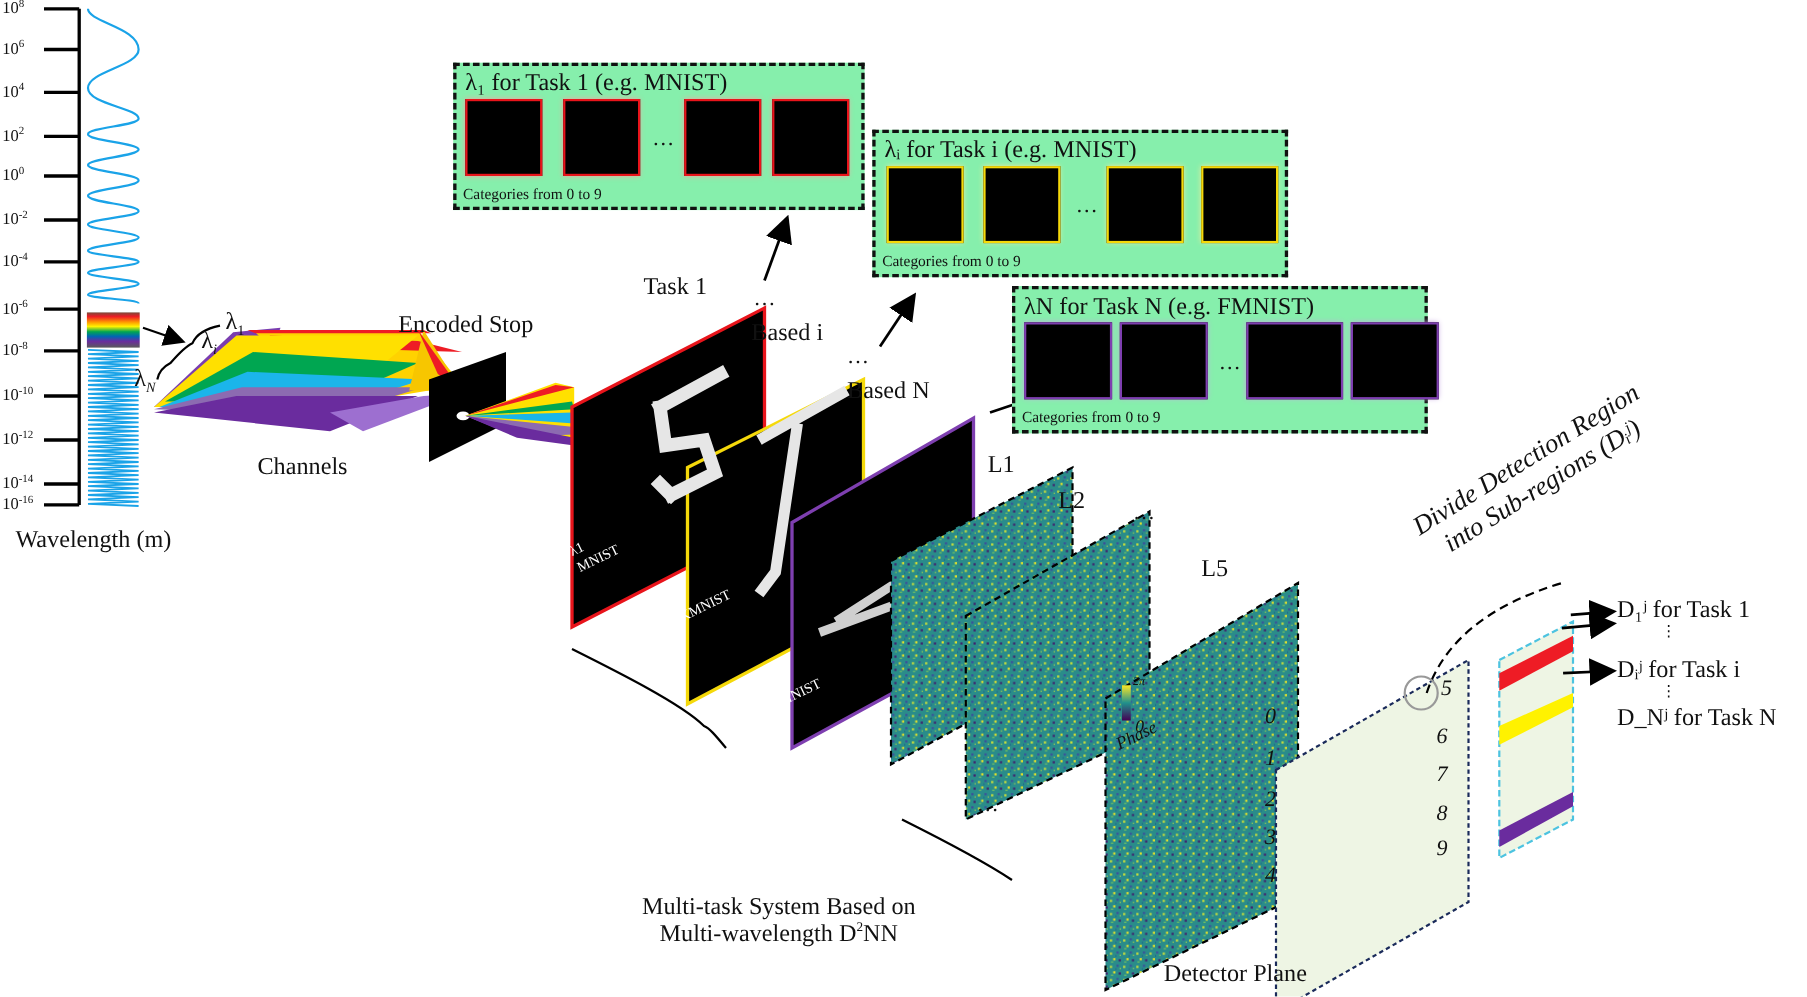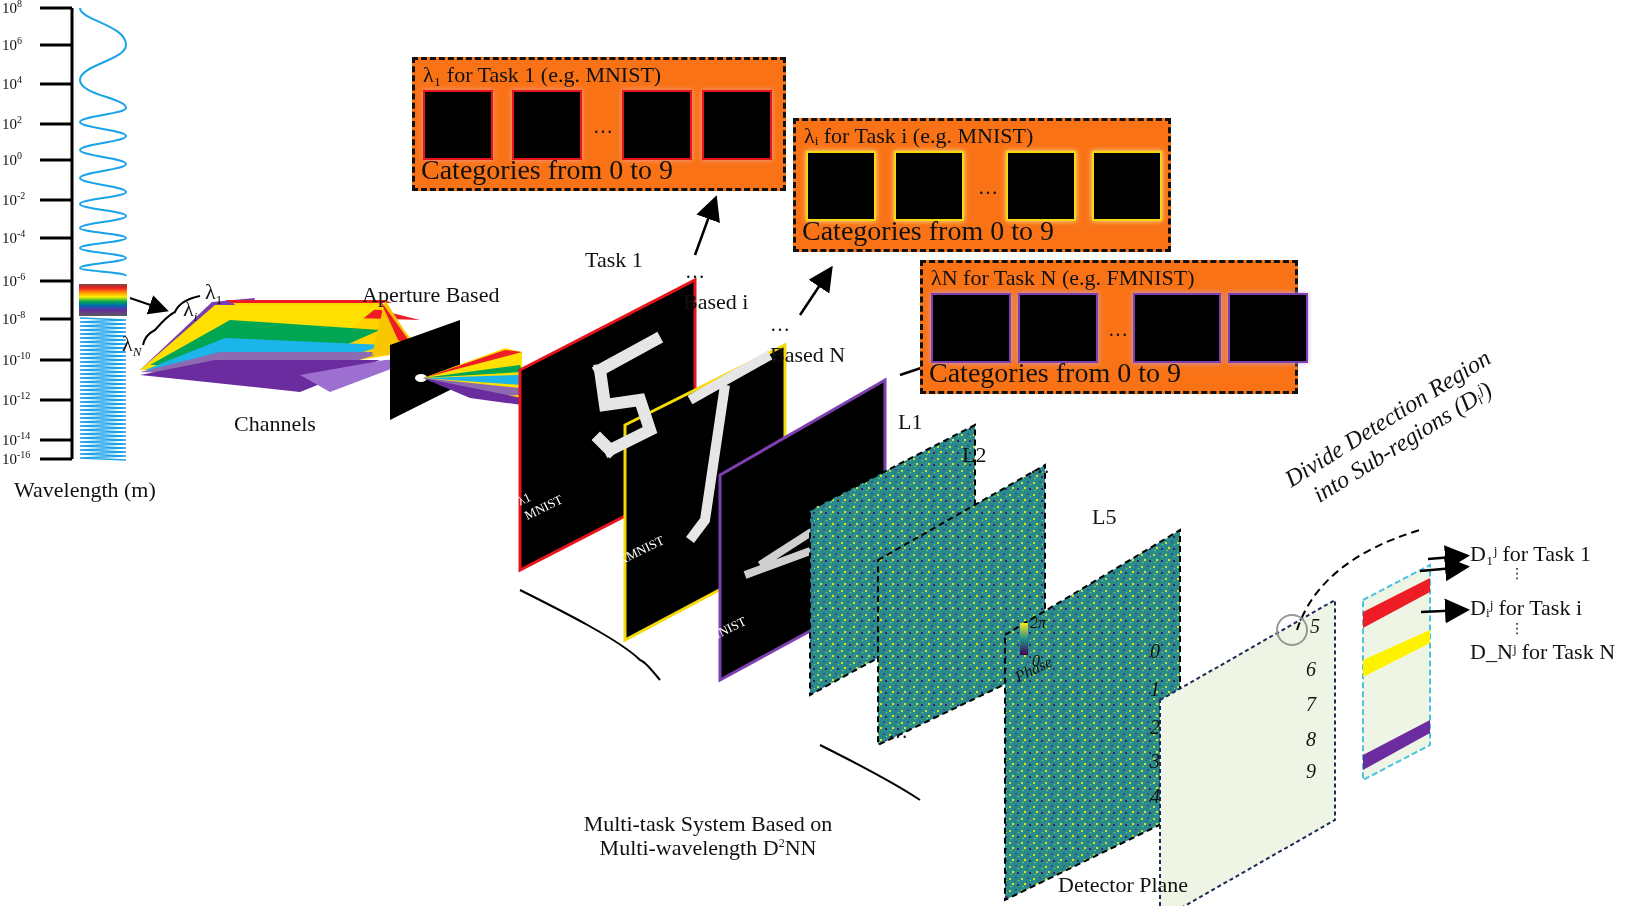--- a/index.html
+++ b/index.html
@@ -3,23 +3,23 @@
 <meta charset="utf-8">
 <style>
   html,body{margin:0;padding:0;background:#fff;}
   body{width:1643px;height:906px;position:relative;overflow:hidden;font-family:"Liberation Serif","DejaVu Serif",serif;color:#111;}
   .abs{position:absolute;}
   .lbl{position:absolute;font-size:22px;line-height:1.1;white-space:nowrap;}
   .center{text-align:center;}
   .tick{position:absolute;font-size:15px;left:2px;}
   .tick sup{font-size:10px;}
   svg{position:absolute;left:0;top:0;}
-  .box{position:absolute;border:3px dashed #111;background:#f97316;text-decoration:underline;}
+  .box{position:absolute;border:3px dashed #111;background:#86efac;text-decoration:underline;}
   .box .title{position:absolute;left:8px;top:2px;font-size:22px;white-space:nowrap;}
-  .box .cap{position:absolute;left:6px;bottom:2px;font-size:28px;white-space:nowrap;}
+  .box .cap{position:absolute;left:6px;bottom:2px;font-size:14px;white-space:nowrap;}
   .thumb{position:absolute;width:70px;height:70px;background:#000;box-sizing:border-box;}
   .thumb.red{border:2px solid #e8141b;box-shadow:0 0 5px #f7a0a0;}
   .thumb.yellow{border:2px solid #f5d90a;box-shadow:0 0 5px #f7eb9c;}
   .thumb.purple{border:2px solid #7e3fb0;box-shadow:0 0 5px #c7a8e0;}
   .dots{position:absolute;font-size:20px;}
   .det-label{position:absolute;font-size:20px;font-style:italic;}
 </style>
 </head>
 <body>
 
@@ -156,21 +156,21 @@
 </div>
 
 <div class="lbl" style="left:205px;top:280px"><span>λ</span><sub style="font-size:13px">1</sub></div>
 <div class="lbl" style="left:183px;top:297px"><span>λ</span><sub style="font-size:13px;font-style:italic">i</sub></div>
 <div class="lbl" style="left:122px;top:332px"><span>λ</span><sub style="font-size:13px;font-style:italic">N</sub></div>
 
 <div class="lbl center" style="left:145px;top:412px;width:260px">
   <div>Channels</div>
 </div>
 
-<div class="lbl" style="left:362px;top:283px">Aperture Based</div>
+<div class="lbl" style="left:362px;top:283px">Encoded Stop</div>
 
 <div class="lbl" style="left:585px;top:248px">Task 1</div>
 <div class="dots" style="left:685px;top:260px">…</div>
 <div class="lbl" style="left:683px;top:290px">Based i</div>
 <div class="dots" style="left:770px;top:313px">…</div>
 <div class="lbl" style="left:770px;top:343px">Based N</div>
 
 <div class="abs" style="left:515px;top:495px;color:#fff;font-size:13px;transform:rotate(-26deg);transform-origin:left top">
   <div>λ1</div>
     <div>MNIST</div>
@@ -216,21 +216,21 @@
   <div class="thumb purple" style="left:305px;top:30px;width:80px"></div>
   <div class="cap">Categories from 0 to 9</div>
 </div>
 
 <div class="lbl" style="left:898px;top:410px">L1</div>
 <div class="lbl" style="left:962px;top:443px">L2</div>
 <div class="dots" style="left:1030px;top:455px">…</div>
 <div class="lbl" style="left:1092px;top:505px">L5</div>
 <div class="dots" style="left:888px;top:720px">…</div>
 
-<div class="abs" style="left:1030px;top:614px;font-size:16px;font-style:italic">2π</div>
+<div class="abs" style="left:1030px;top:614px;font-size:11px;font-style:italic">2π</div>
 <div class="abs" style="left:1032px;top:652px;font-size:16px;font-style:italic">0</div>
 <div class="abs" style="left:1012px;top:670px;font-size:16px;font-style:italic;transform:rotate(-26deg);transform-origin:left top">Phase</div>
 
 <div class="lbl center" style="left:558px;top:812px;width:300px">
   <div>Multi-task System Based on</div>
   <div><span>Multi-wavelength D</span><sup style="font-size:12px">2</sup><span>NN</span></div>
 </div>
 
 <div class="det-label" style="left:1150px;top:640px">0</div>
 <div class="det-label" style="left:1150px;top:678px">1</div>

